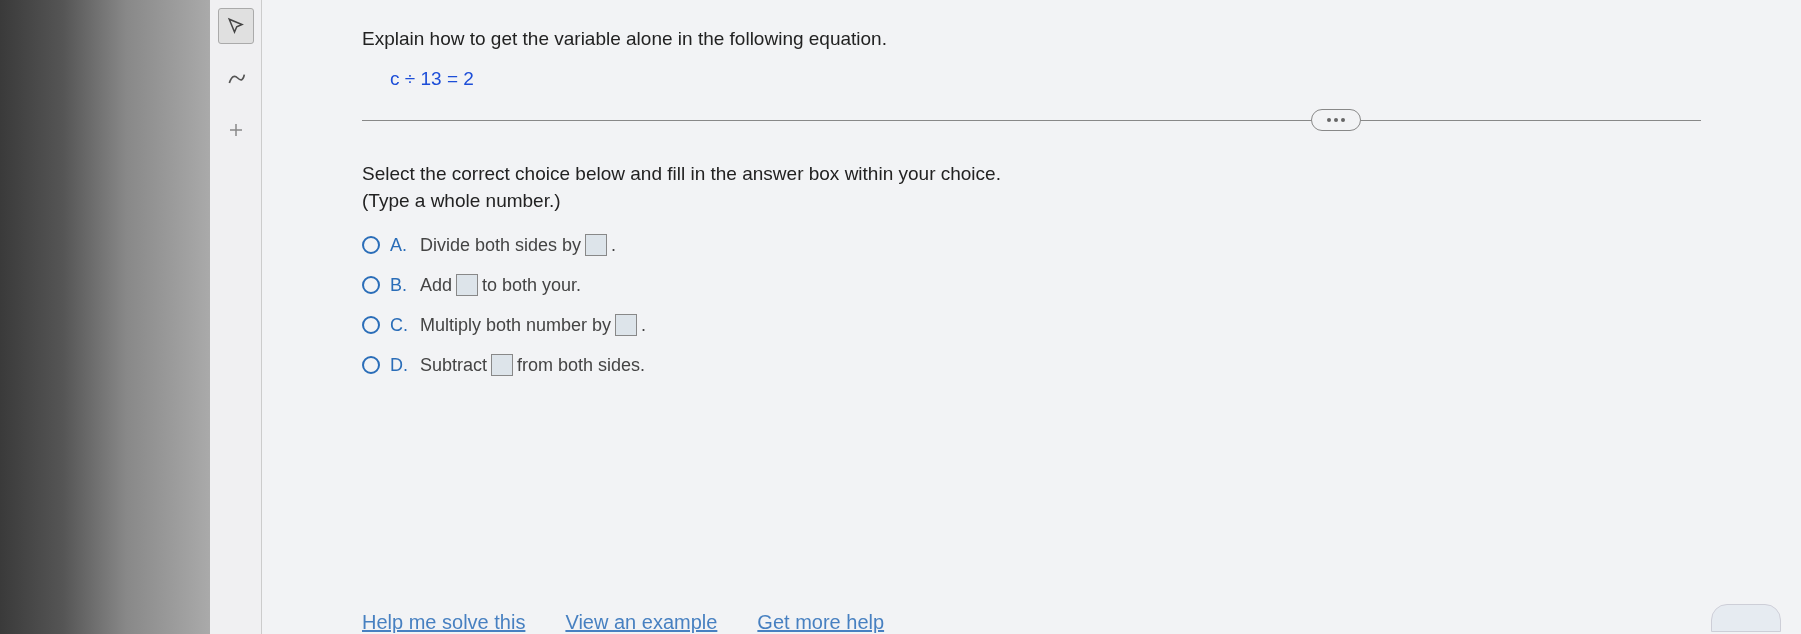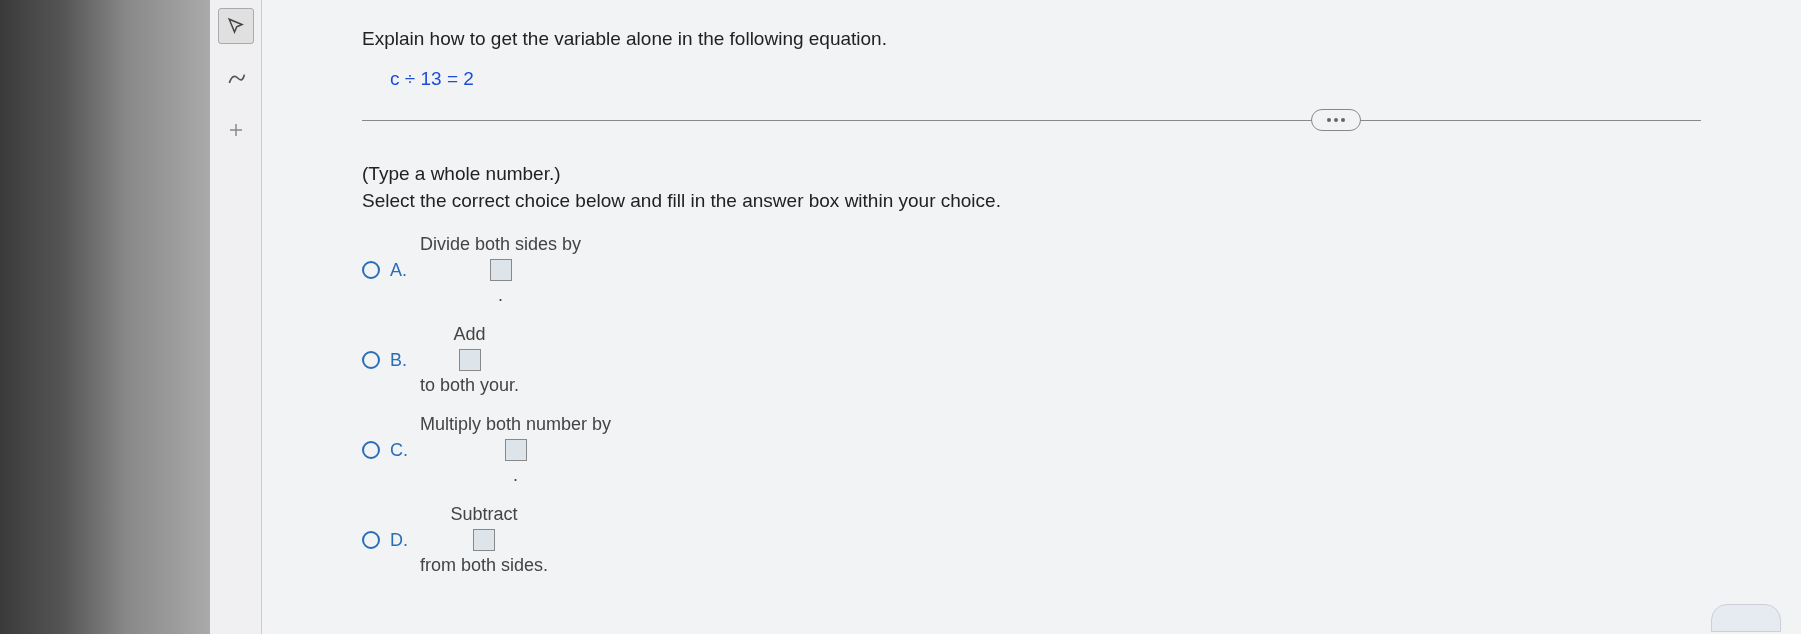--- a/index.html
+++ b/index.html
@@ -126,21 +126,20 @@
       color: #2a6db8;
       font-weight: 500;
       margin-right: 10px;
       min-width: 20px;
     }
     .choice-text {
       color: #444;
       display: flex;
       align-items: center;
       gap: 4px;
-      flex-direction: column;
     }
     .answer-box {
       display: inline-block;
       width: 22px;
       height: 22px;
       border: 1px solid #888;
       background: #dde4ea;
       vertical-align: middle;
       cursor: text;
     }
@@ -202,22 +201,22 @@
   <div class="divider-line">
     <hr>
     <div class="ellipsis-bubble">
       <span class="dot"></span>
         <span class="dot"></span>
         <span class="dot"></span>
     </div>
   </div>
 
   <div class="instructions">
+    <div>Select the correct choice below and fill in the answer box within your choice.</div>
     <div>(Type a whole number.)</div>
-    <div>Select the correct choice below and fill in the answer box within your choice.</div>
   </div>
 
   <div class="choices">
     <div class="choice-row">
       <div class="radio-circle"></div>
       <span class="choice-letter">A.</span>
       <span class="choice-text">
         <span>Divide both sides by</span>
         <span class="answer-box"></span>
         <span>.</span>
@@ -245,15 +244,20 @@
       <div class="radio-circle"></div>
       <span class="choice-letter">D.</span>
       <span class="choice-text">
         <span>Subtract</span>
         <span class="answer-box"></span>
         <span>from both sides.</span>
       </span>
     </div>
   </div>
 
+  <div class="bottom-links">
+    <span class="bottom-link">Help me solve this</span>
+    <span class="bottom-link">View an example</span>
+    <span class="bottom-link">Get more help</span>
+  </div>
 
   <div class="bottom-right-button"></div>
 </div>
 
 </body></html>

